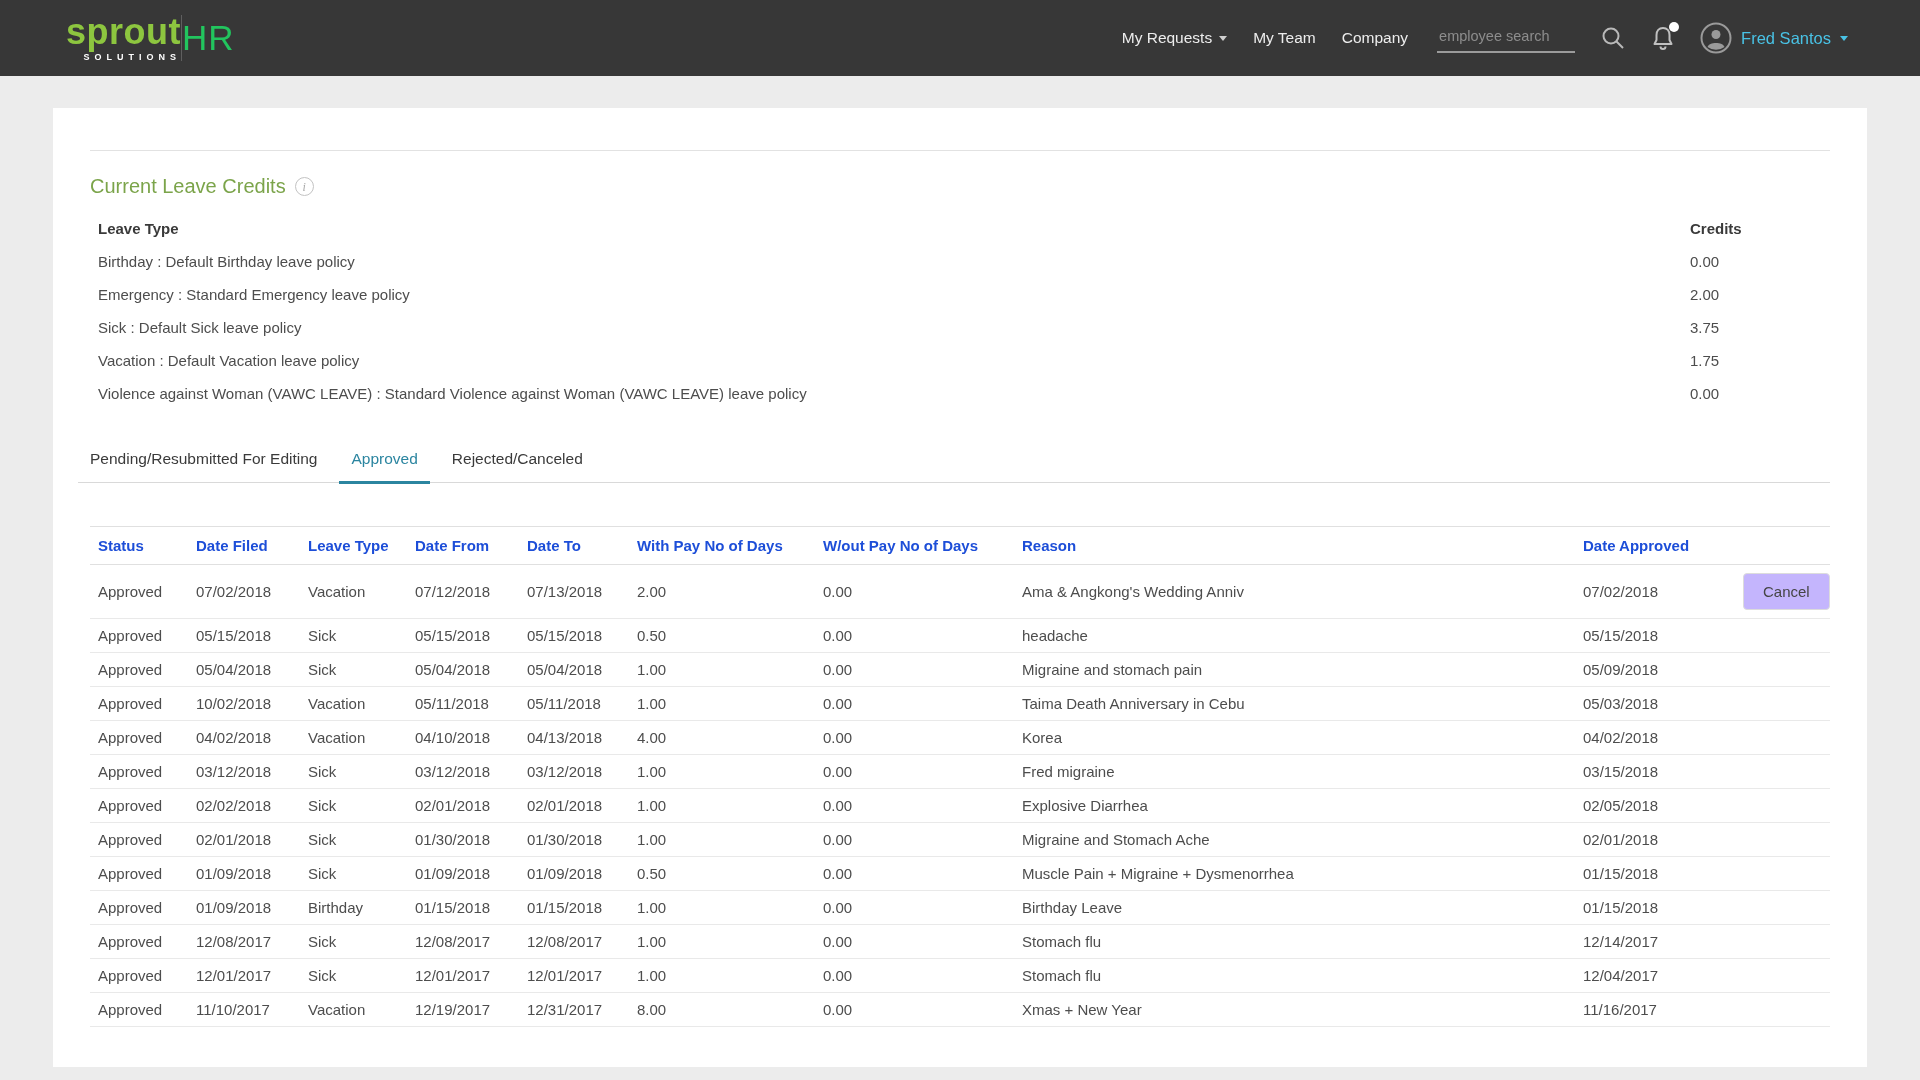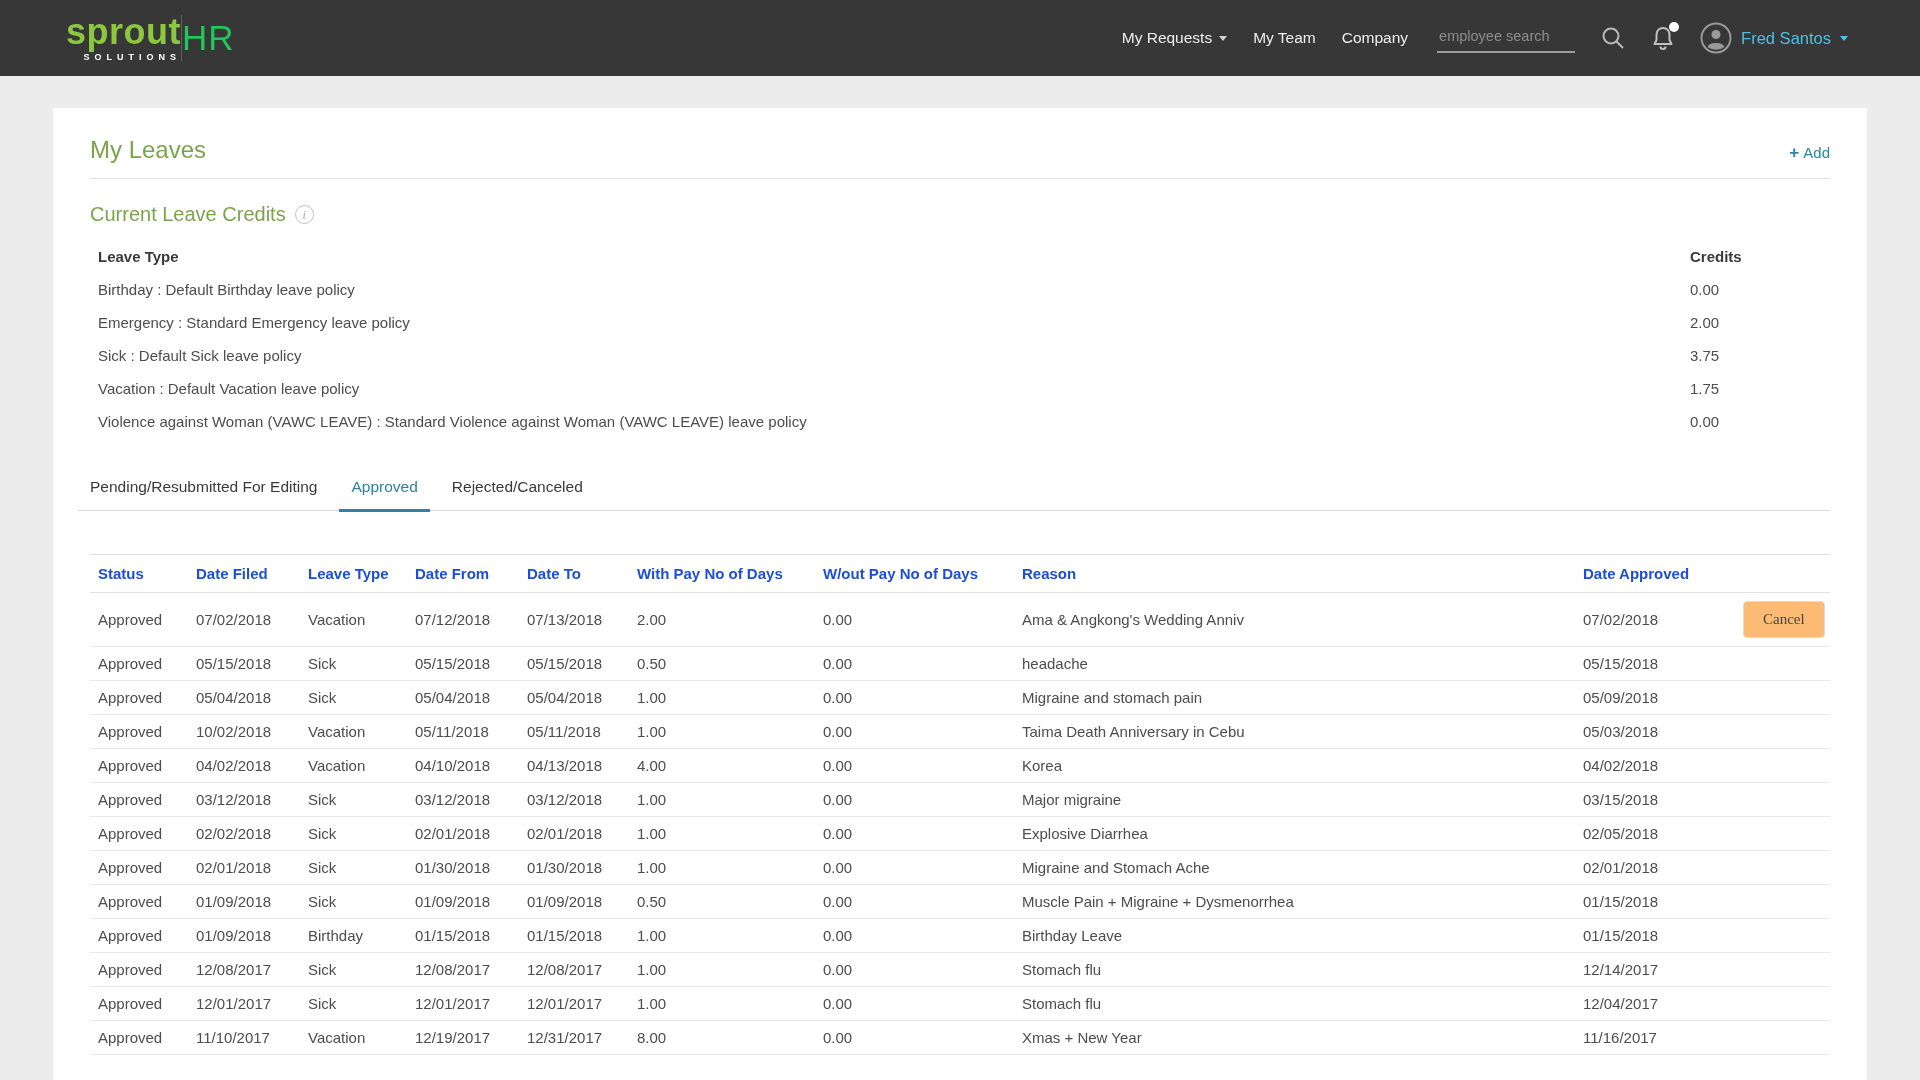--- a/index.html
+++ b/index.html
@@ -71,23 +71,23 @@
   .leaves-table th {
     text-align:left; font-size:15px; font-weight:700; color:#1d4ed8;
     padding:10px 8px; border-top:1px solid #e0e0e0; border-bottom:1px solid #e0e0e0;
   }
   .leaves-table td {
     text-align:left; font-size:15px; color:#4d4d4d;
     padding:8px; border-bottom:1px solid #e9e9e9; vertical-align:middle;
     overflow:hidden; white-space:nowrap;
   }
   .cancel-btn {
-    background:#fdba74; border:1px solid #dcdcdc; border-radius:4px;
+    background:#c4b5fd; border:1px solid #dcdcdc; border-radius:4px;
     color:#454545; font-size:15px; padding:9px 19px; cursor:pointer;
-    font-family:Liberation Serif, serif;
+    font-family:Liberation Sans, sans-serif;
   }
   .cell-action { text-align:left; }
   svg { display:block; }
 </style>
 </head>
 <body>
 
 <div class="navbar">
   <div class="brand">
     <div class="brand-text">
@@ -150,27 +150,20 @@
       </span>
       <span class="user-name">Fred Santos</span>
       <span class="caret"></span>
     </div>
   </div>
 </div>
 
 <div class="main">
   <div class="card">
 
-    <div class="card-header">
-      <h1 class="page-title">My Leaves</h1>
-      <div class="add-link">
-        <span class="add-plus">+</span>
-        <span>Add</span>
-      </div>
-    </div>
     <hr class="title-rule">
 
     <h2 class="section-title">
       <span>Current Leave Credits</span>
       <span class="info-icon">i</span>
     </h2>
 
     <table class="credits-table">
       <colgroup>
           <col>
@@ -335,21 +328,21 @@
           </tr>
 
           <tr>
             <td>Approved</td>
             <td>03/12/2018</td>
             <td>Sick</td>
             <td>03/12/2018</td>
             <td>03/12/2018</td>
             <td>1.00</td>
             <td>0.00</td>
-            <td>Major migraine</td>
+            <td>Fred migraine</td>
             <td>03/15/2018</td>
             <td class="cell-action">
               
             </td>
           </tr>
 
           <tr>
             <td>Approved</td>
             <td>02/02/2018</td>
             <td>Sick</td>

